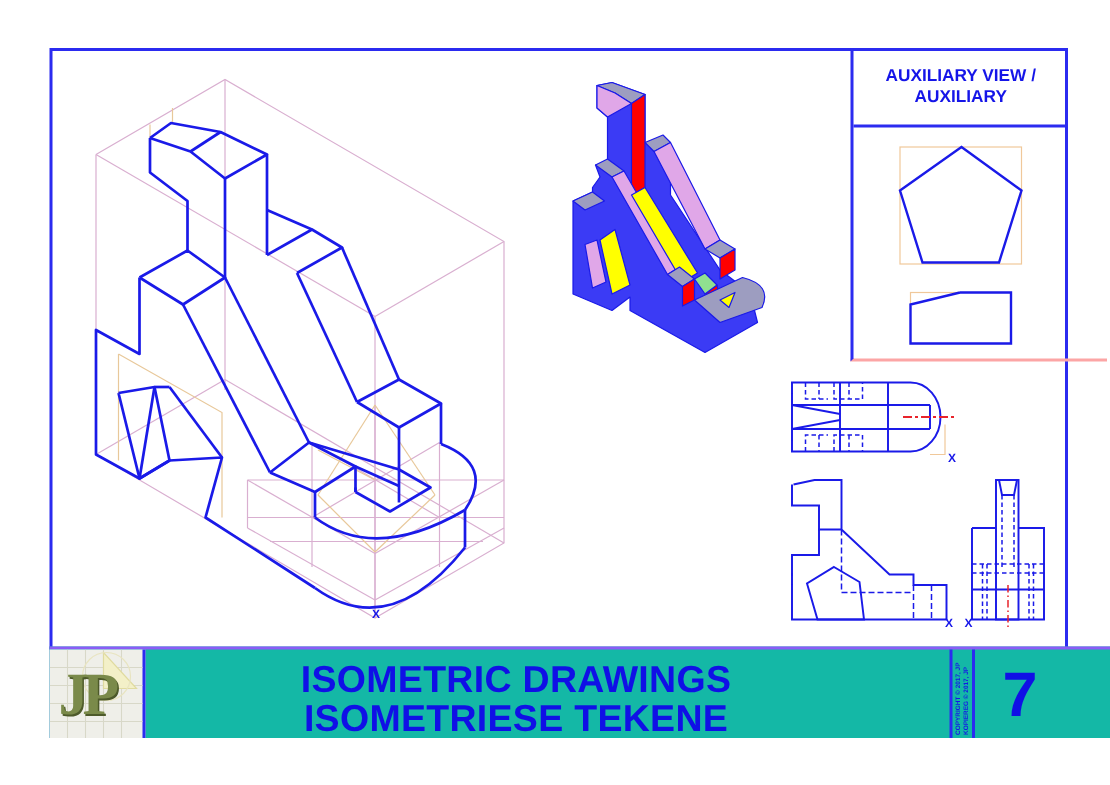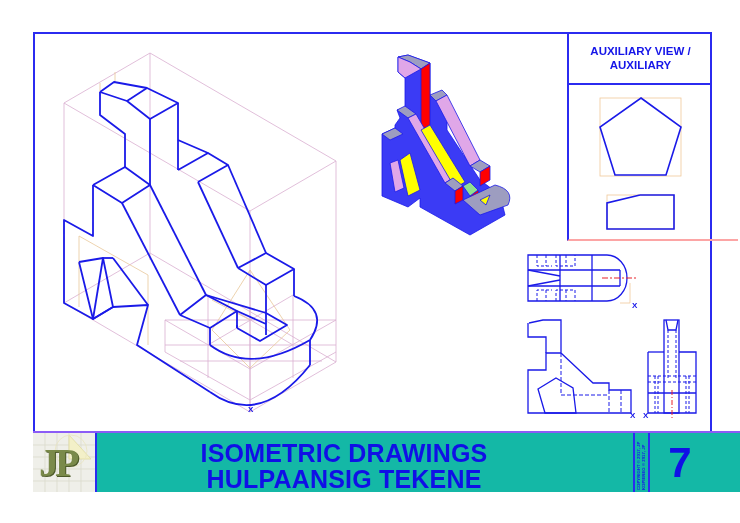--- a/index.html
+++ b/index.html
@@ -238,21 +238,21 @@
           <line x1="36" y1="0" x2="36" y2="59"></line>
             <line x1="48" y1="0" x2="48" y2="59"></line>
         </g>
         <polygon points="36,2 36,26 58,26" fill="#f3f0c8" stroke="#e0dba0" stroke-width="0.8"></polygon>
         <circle cx="38" cy="18" r="16" fill="none" stroke="#e8e4c0" stroke-width="0.8"></circle>
       </svg>
       <span class="logo-text">JP</span>
     </div>
     <div class="title-text">
       <span class="title-line">ISOMETRIC DRAWINGS</span>
-      <span class="title-line">HULPAANSIG TEKENE</span>
+      <span class="title-line">ISOMETRIESE TEKENE</span>
     </div>
     <div class="copy-cell">
       <div class="copy-text">
         <div>COPYRIGHT © 2017, JP</div>
         <div>KOPIEREG © 2017, JP</div>
       </div>
     </div>
     <div class="sheet-num">7</div>
   </div>
 

